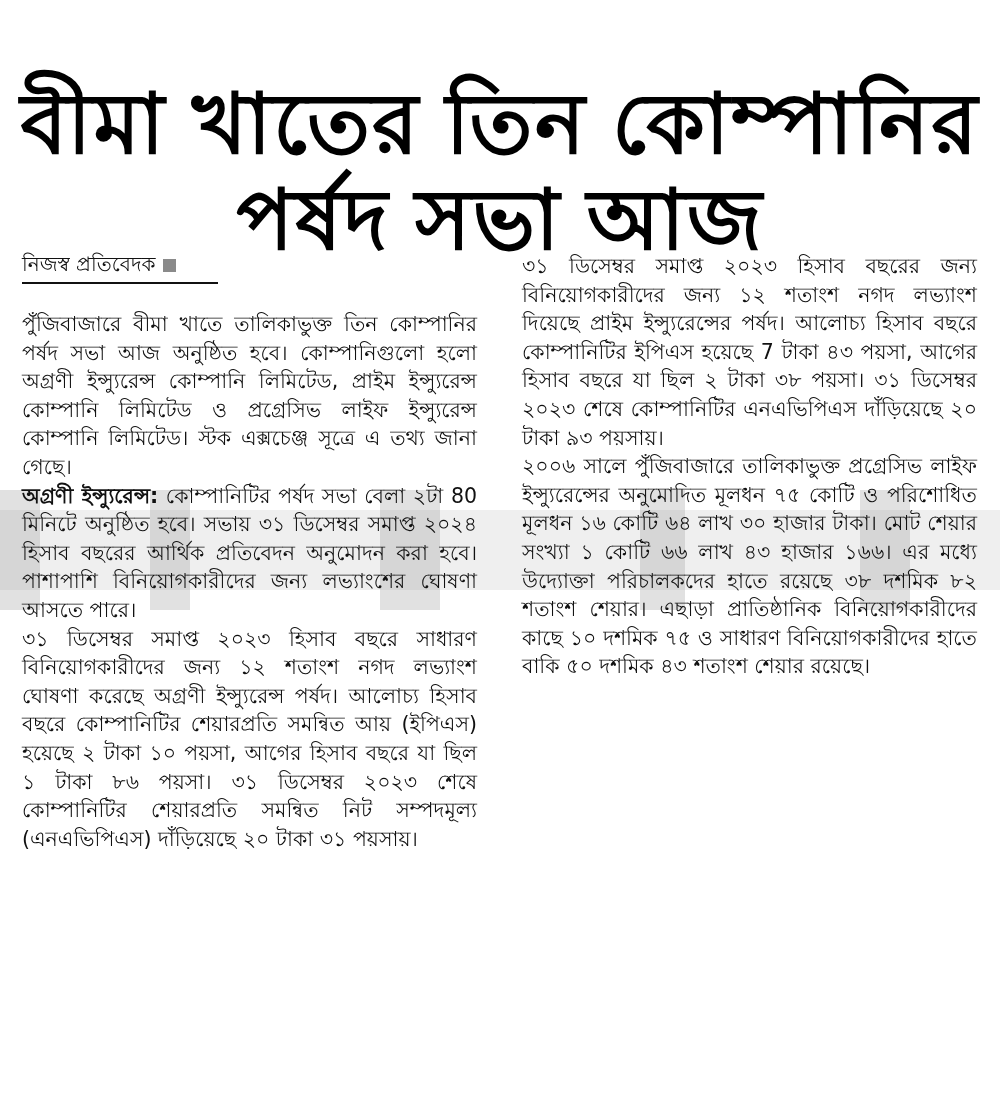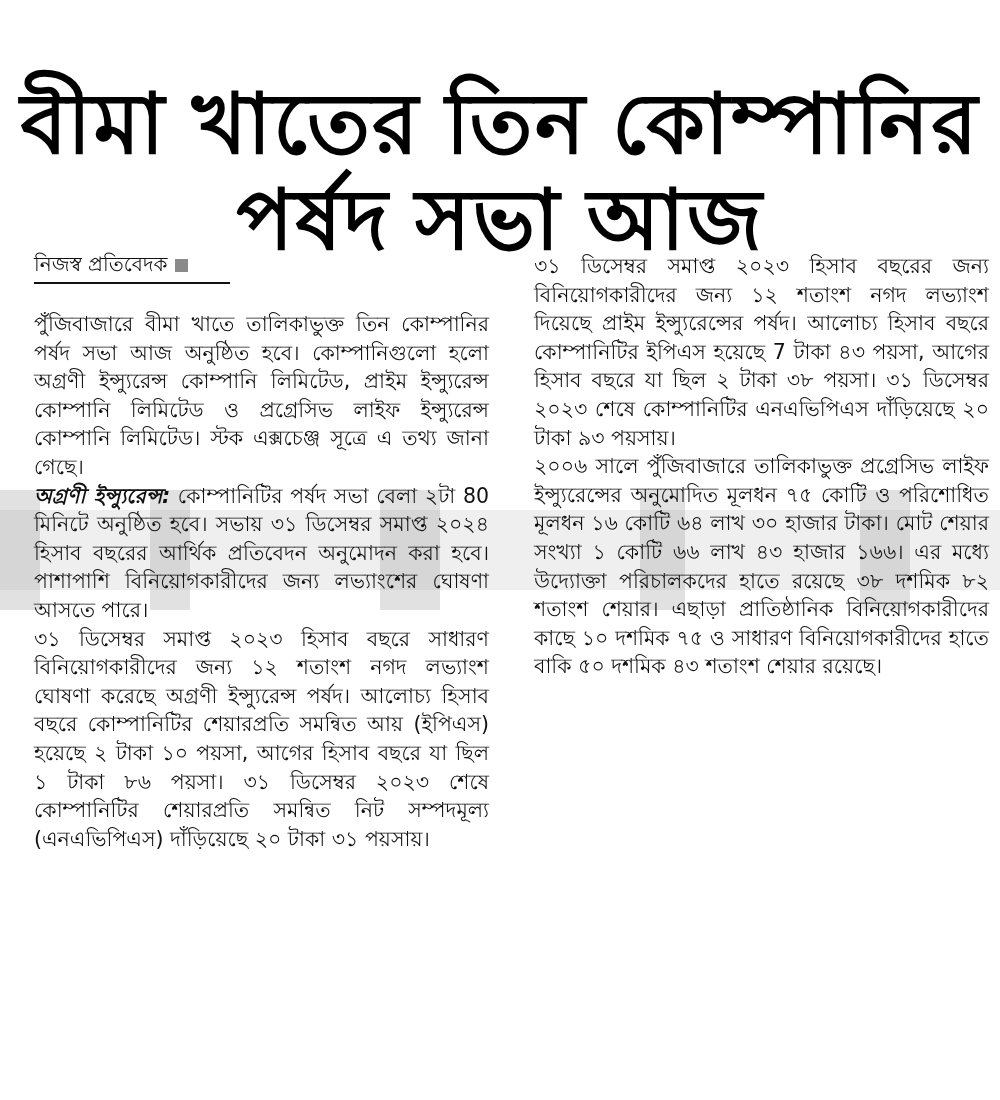--- a/index.html
+++ b/index.html
@@ -51,42 +51,41 @@
     background: rgba(170,170,170,0.35);
   }
   .column {
     position: absolute;
     top: 250px;
     width: 455px;
     z-index: 1;
     font-size: 20.5px;
     line-height: 28.6px;
     text-align: justify;
-    margin-left: 12px;
   }
   .col-left { left: 22px; }
   .col-right { left: 522px; top: 252px; }
   .byline {
     display: inline-block;
     font-size: 20px;
     line-height: 28px;
     padding-bottom: 4px;
     border-bottom: 2px solid #111;
     margin-bottom: 26px;
     width: 196px;
   }
   .byline .sq {
     display: inline-block;
     width: 13px; height: 13px;
     background: #8a8a8a;
     margin-left: 8px;
     vertical-align: -1px;
   }
   .para { margin: 0; }
-  .para .lead { font-weight: bold; font-style: italic; }
+  .para .lead { font-weight: bold; }
 </style>
 </head>
 <body>
 
 <div class="watermark">
   <div class="band"></div>
   <div class="glyph" style="left:0;width:40px;"></div>
   <div class="glyph" style="left:150px;width:40px;"></div>
   <div class="glyph" style="left:380px;width:60px;"></div>
   <div class="glyph" style="left:640px;width:45px;"></div>

